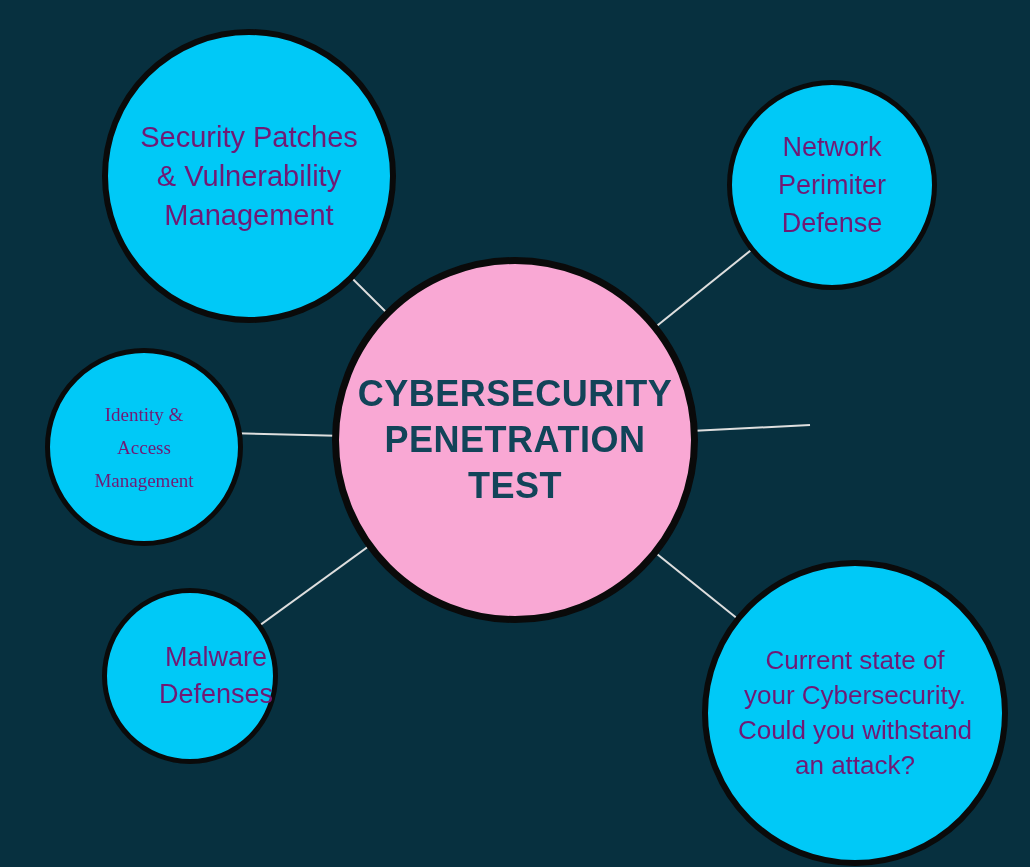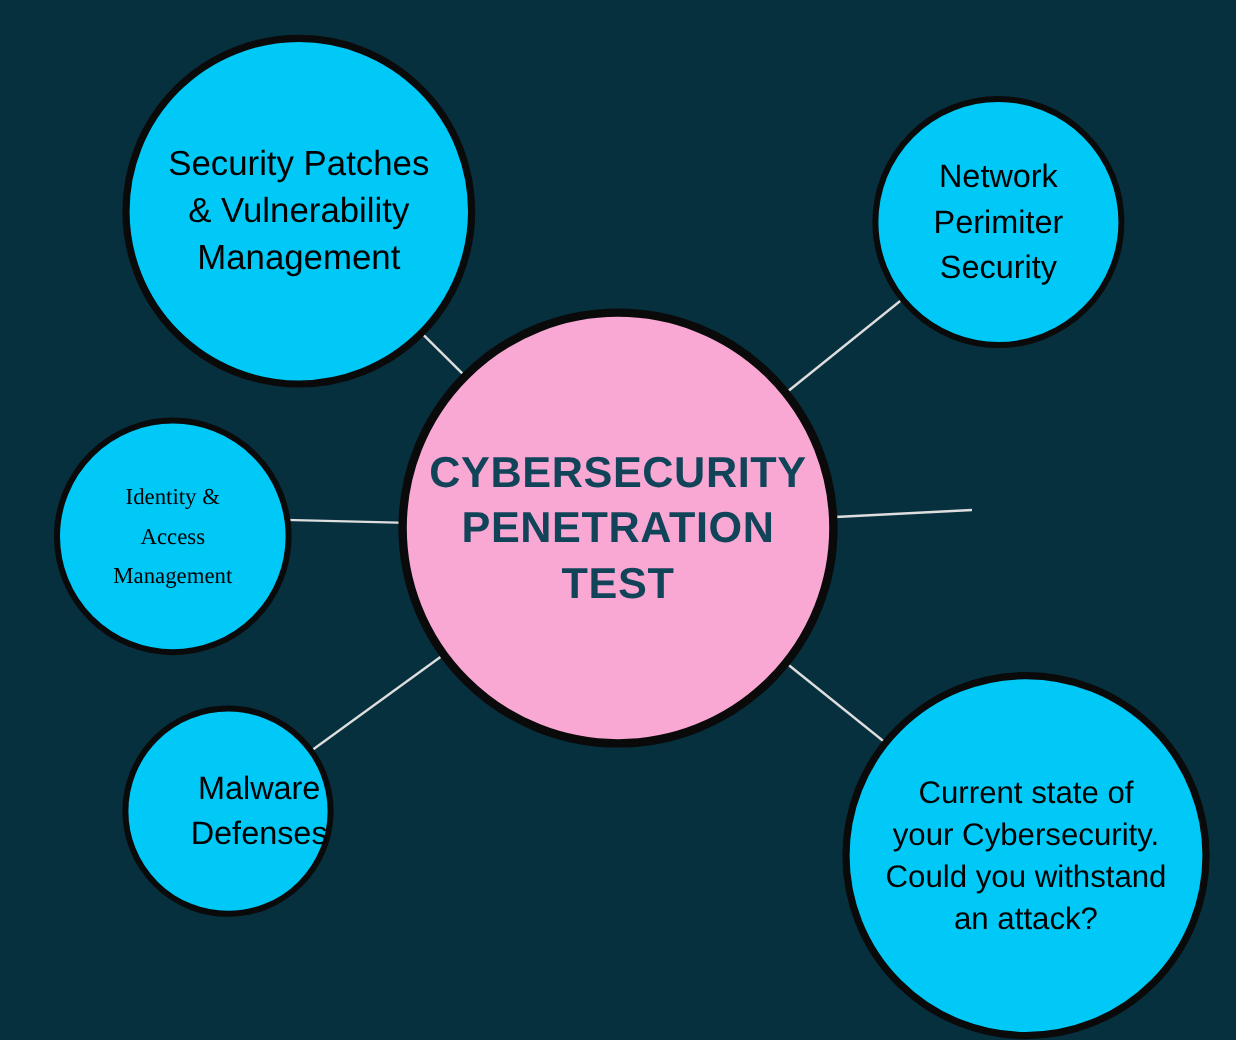--- a/index.html
+++ b/index.html
@@ -25,21 +25,21 @@
   .node {
     position: absolute;
     box-sizing: border-box;
     border-radius: 50%;
     background: #00c9f7;
     border: 5px solid #0a0a0a;
     display: flex;
     align-items: center;
     justify-content: center;
     text-align: center;
-    color: #000000;
+    color: #701a75;
     white-space: pre-line;
   }
   .center-circle {
     left: 332px; top: 257px;
     width: 366px; height: 366px;
     background: #f9a8d4;
     border-width: 7px;
     color: #124459;
     font-weight: bold;
     font-size: 36px;
@@ -69,21 +69,21 @@
 
   <div class="node n-security">
     <span>Security Patches
 &amp; Vulnerability
 Management</span>
   </div>
 
   <div class="node n-network">
     <span>Network
 Perimiter
-Security</span>
+Defense</span>
   </div>
 
   <div class="node n-identity">
     <span>Identity &amp;
 Access
 Management</span>
   </div>
 
 
   <div class="node n-malware">

